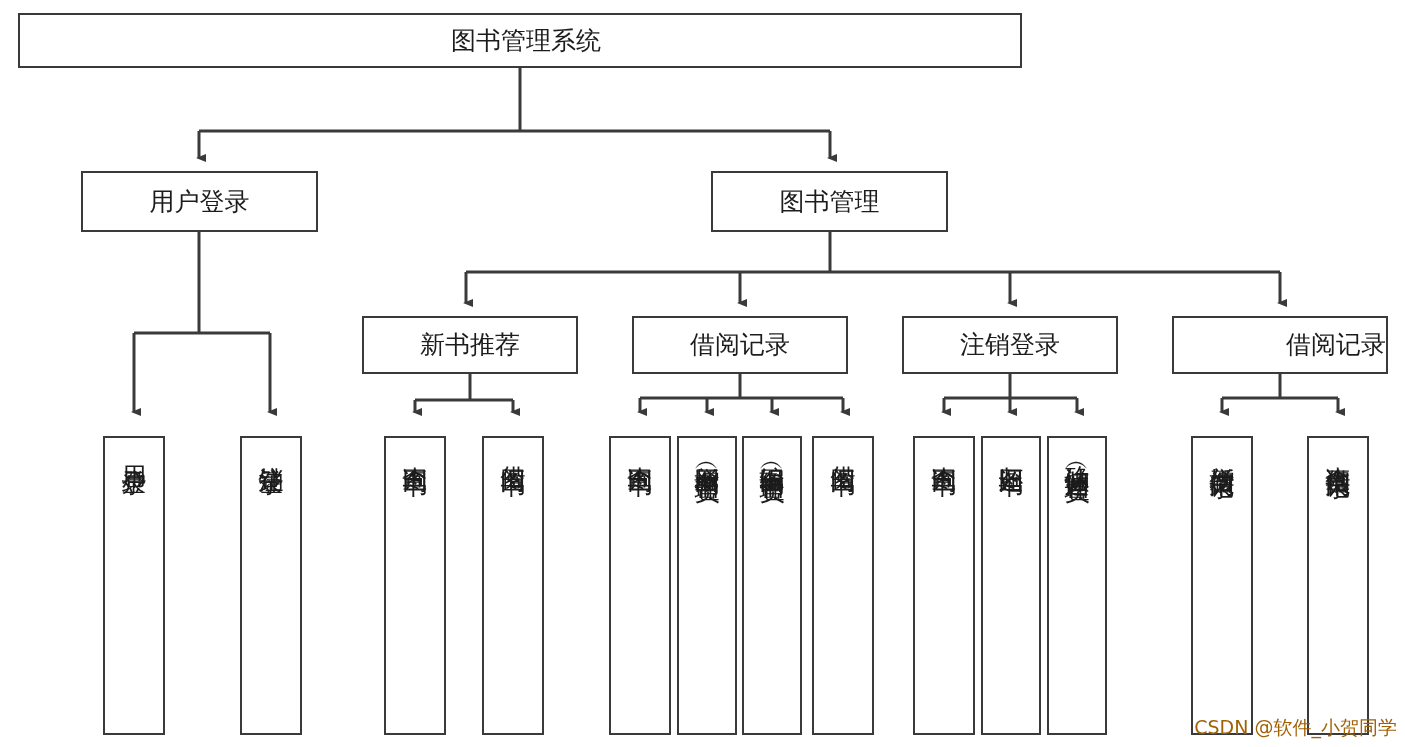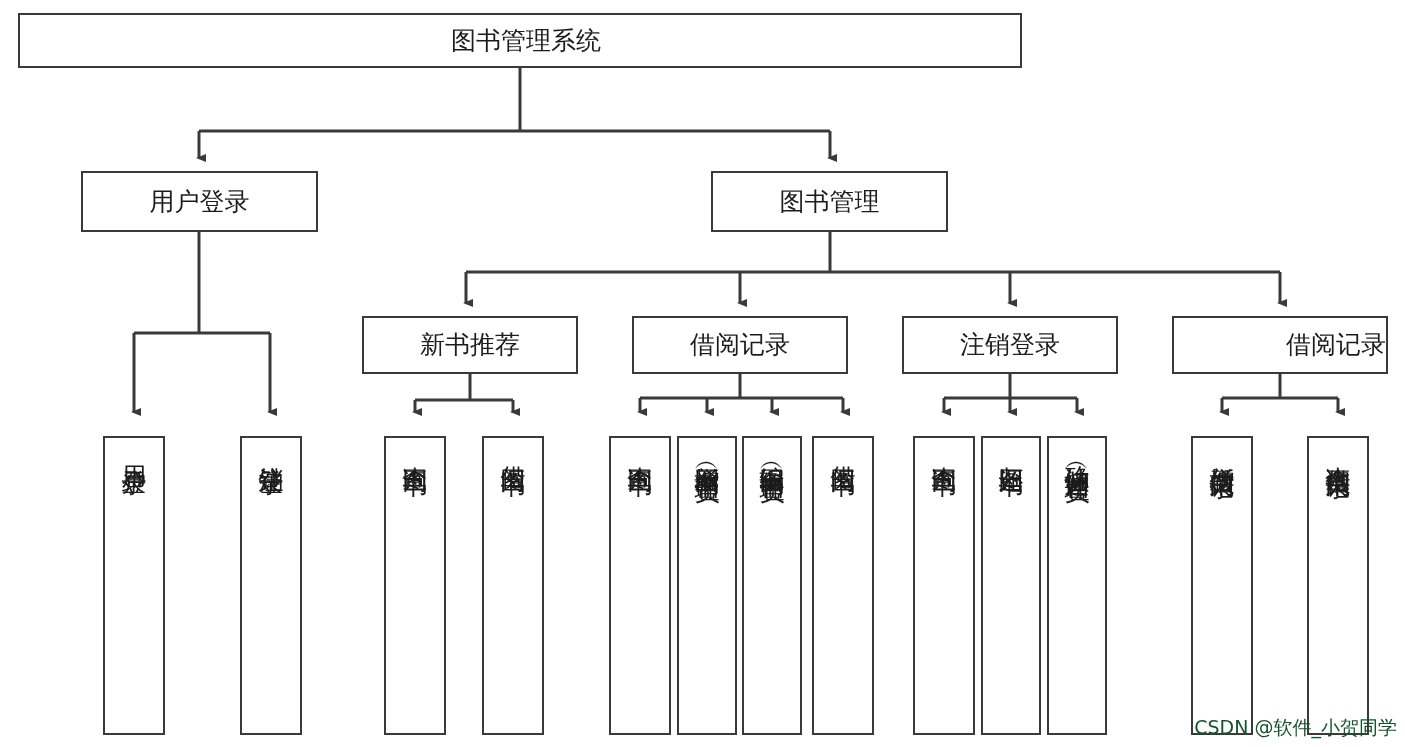--- a/index.html
+++ b/index.html
@@ -58,21 +58,21 @@
     text-orientation: upright;
     font-size: 25px;
     letter-spacing: 2px;
     line-height: 1;
   }
   .watermark {
     position: absolute;
     right: 8px;
     bottom: 6px;
     font-size: 19px;
-    color: #14532d;
+    color: #a16207;
     z-index: 5;
     white-space: nowrap;
     font-family: "DejaVu Sans", "Liberation Sans", sans-serif;
   }
 </style>
 </head>
 <body>
 
 <div id="canvas">
 

